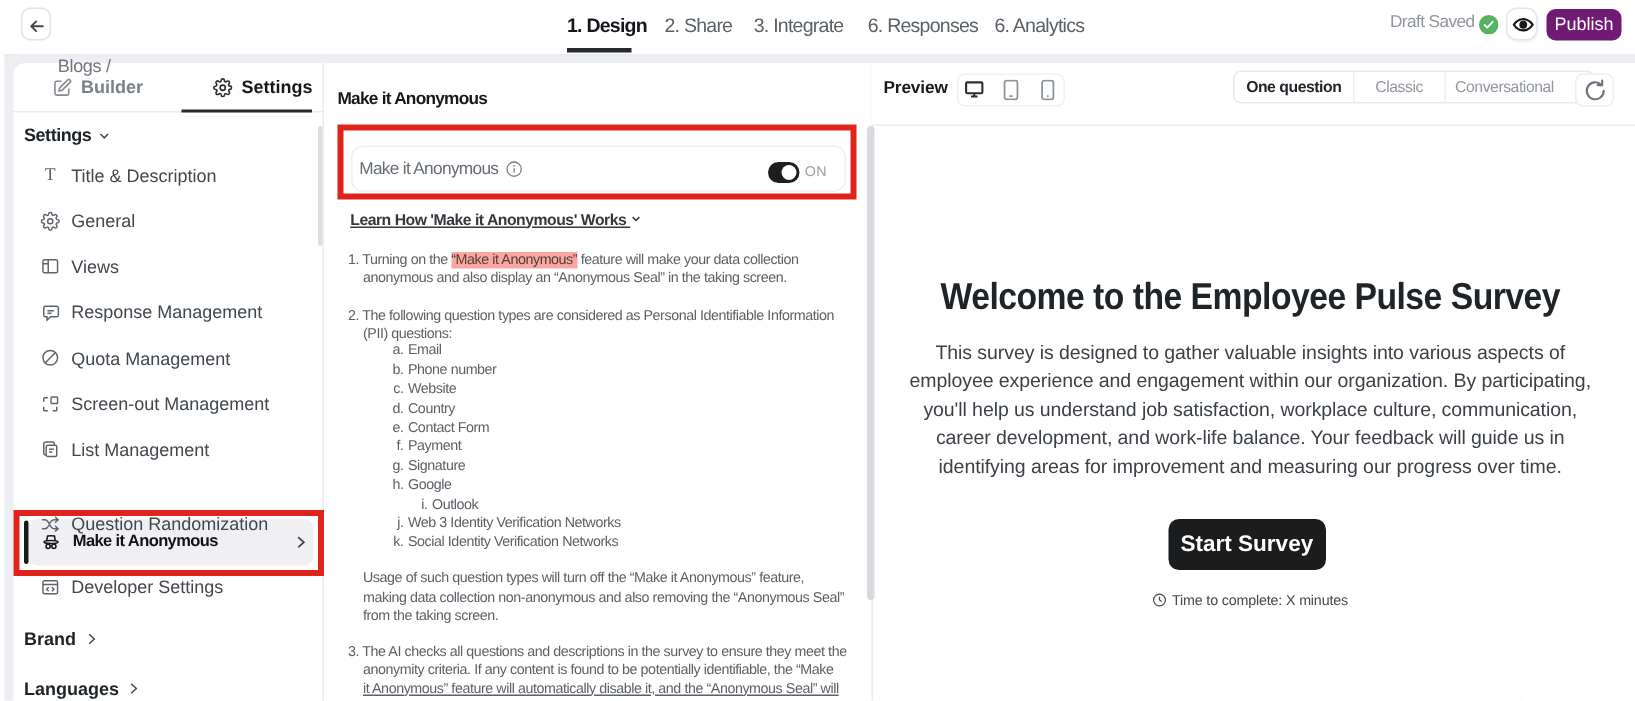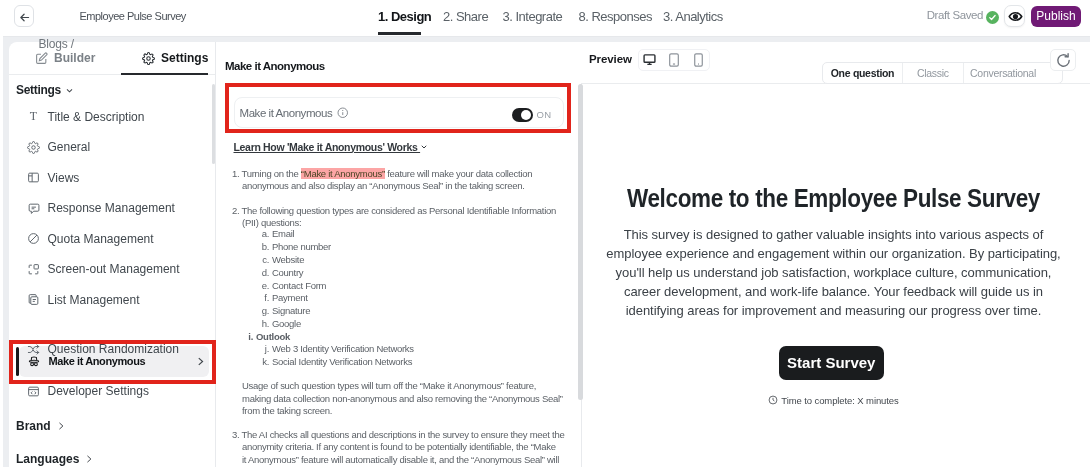--- a/index.html
+++ b/index.html
@@ -47,21 +47,21 @@
 .bl .n { display:inline-block; width:9.5px; }
 .bl .a { display:inline-block; width:37px; text-align:right; margin-right:3px; }
 .hl { background:#fca5a5; color:#4c4425; }
 
 #sb1 { position:absolute; left:211.5px; top:84px; width:3.5px; height:80px; background:#dcdee1; border-radius:2px; }
 #sb2 { position:absolute; left:578px; top:84px; width:5px; height:316px; background:#d8dadd; border-radius:2.5px; }
 
 #phdr { position:absolute; left:581px; top:42px; width:509px; height:41.5px; background:#fff; border-bottom:1px solid #eaecee; }
 #ptitle { position:absolute; left:589px; top:53px; font-size:11.5px; font-weight:bold; letter-spacing:-0.1px; color:#17191d; }
 #devbox { position:absolute; left:638px; top:48.5px; width:72px; height:22px; border:1px solid #f0f1f4; border-radius:5px; background:#fff; }
-#segbox { position:absolute; left:822px; top:62px; width:241px; height:22px; border:1px solid #e8eaed; border-radius:5px; background:#fff; display:flex;align-items:center; }
+#segbox { position:absolute; left:822px; top:47px; width:241px; height:22px; border:1px solid #e8eaed; border-radius:5px; background:#fff; display:flex;align-items:center; }
 #segbox .seg { height:100%; display:flex; align-items:center; justify-content:center; font-size:10.5px; letter-spacing:-0.3px; color:#92989f; }
 #segbox .s1 { width:80px; color:#212529; font-weight:bold; border-right:1px solid #eceef0; }
 #segbox .s2 { width:60.5px; border-right:1px solid #eceef0; }
 #segbox .s3 { width:79px; }
 #refbtn { position:absolute; left:1049.5px; top:48.5px; width:26.5px; height:22px; border:1px solid #eceef0; border-radius:5px; background:#fff; }
 #refbtn svg { position:absolute; left:4.5px; top:2.5px; }
 #welc { position:absolute; left:577px; top:183.9px; width:513px; text-align:center; font-size:25px; font-weight:bold; letter-spacing:-0.4px; color:#1f2428; transform:scaleX(0.90); }
 #para { position:absolute; left:577px; top:224.9px; width:513px; text-align:center; font-size:13px; letter-spacing:-0.05px; line-height:19px; color:#3b4147; }
 #startbtn { position:absolute; left:778.5px; top:345.5px; width:105.5px; height:34px; background:#1a1c1e; border-radius:7px; color:#fff; font-size:15px; font-weight:bold; text-align:center; line-height:33px; }
 #timerow { position:absolute; left:577px; top:394.6px; width:513px; text-align:center; font-size:9.5px; letter-spacing:-0.1px; color:#43484e; }
@@ -74,26 +74,25 @@
 <div class="vdiv" style="left:214.5px"></div>
 <div class="vdiv" style="left:580.5px"></div>
 
 <div id="topbar">
   <div id="backbtn">
       <svg width="13" height="13" viewBox="0 0 16 16" fill="none" stroke="#41474d" stroke-width="1.5" stroke-linecap="round" stroke-linejoin="round">
         <path d="M13 8H3.5M7.5 4 3.5 8l4 4"></path>
       </svg>
     </div>
   <div class="crumb" style="left:38.5px; color:#70767c;margin-top:28px;">Blogs&nbsp;/</div>
-  <div class="crumb" style="left:79.5px; color:#4b5158; font-size:11px; letter-spacing:-0.5px;">Employee Pulse Survey</div>
   <div class="tab act" style="left:378px;">1. Design</div>
   <div class="tab" style="left:443px;">2. Share</div>
   <div class="tab" style="left:502.5px;">3. Integrate</div>
-  <div class="tab" style="left:578.5px;">8. Responses</div>
-  <div class="tab" style="left:663px;">3. Analytics</div>
+  <div class="tab" style="left:578.5px;">6. Responses</div>
+  <div class="tab" style="left:663px;">6. Analytics</div>
   <div id="tabline"></div>
   <div id="draft">Draft Saved</div>
   <div id="greenchk"><svg width="13" height="13" viewBox="0 0 16 16">
         <circle cx="8" cy="8" r="8" fill="#57b35f"></circle>
         <path d="M4.6 8.2l2.2 2.2 4.4-4.8" fill="none" stroke="#fff" stroke-width="1.6" stroke-linecap="round" stroke-linejoin="round"></path>
       </svg></div>
   <div id="eyebtn">
       <svg width="15" height="13" viewBox="0 0 24 20" fill="none" stroke="#17191c" stroke-width="2.4">
         <path d="M2 10s3.6-6 10-6 10 6 10 6-3.6 6-10 6S2 10 2 10z"></path>
         <circle cx="12" cy="10" r="3" fill="#17191c"></circle>
@@ -207,29 +206,29 @@
 <div class="bl" style="left:232px; top:204.8px;"><span class="n">2.</span>The following question types are considered as Personal Identifiable Information</div>
 <div class="bl" style="left:242px; top:217.2px;">(PII) questions:</div>
 <div class="bl" style="left:232px; top:228.4px;"><span class="a">a.</span>Email</div>
 <div class="bl" style="left:232px; top:241.2px;"><span class="a">b.</span>Phone number</div>
 <div class="bl" style="left:232px; top:254px;"><span class="a">c.</span>Website</div>
 <div class="bl" style="left:232px; top:266.7px;"><span class="a">d.</span>Country</div>
 <div class="bl" style="left:232px; top:279.5px;"><span class="a">e.</span>Contact Form</div>
 <div class="bl" style="left:232px; top:292.3px;"><span class="a">f.</span>Payment</div>
 <div class="bl" style="left:232px; top:305.1px;"><span class="a">g.</span>Signature</div>
 <div class="bl" style="left:232px; top:317.9px;"><span class="a">h.</span>Google</div>
-<div class="bl" style="left:216px; top:330.7px;font-weight:bold;"><span class="a">i.</span>Outlook</div>
+<div class="bl" style="left:248px; top:330.7px;"><span class="a">i.</span>Outlook</div>
 <div class="bl" style="left:232px; top:343.4px;"><span class="a">j.</span>Web 3 Identity Verification Networks</div>
 <div class="bl" style="left:232px; top:356.2px;"><span class="a">k.</span>Social Identity Verification Networks</div>
 <div class="bl" style="left:242px; top:380.2px;">Usage of such question types will turn off the “Make it Anonymous” feature,</div>
 <div class="bl" style="left:242px; top:392.7px;">making data collection non-anonymous and also removing the “Anonymous Seal”</div>
 <div class="bl" style="left:242px; top:405.2px;">from the taking screen.</div>
 <div class="bl" style="left:232px; top:428.5px;"><span class="n">3.</span>The AI checks all questions and descriptions in the survey to ensure they meet the</div>
 <div class="bl" style="left:242px; top:441px;">anonymity criteria. If any content is found to be potentially identifiable, the “Make</div>
-<div class="bl" style="left:242px; top:453.5px;">it Anonymous” feature will automatically disable it, and the “Anonymous Seal” will</div>
+<div class="bl" style="left:242px; top:453.5px;text-decoration:underline;">it Anonymous” feature will automatically disable it, and the “Anonymous Seal” will</div>
 
 <div id="sb2"></div>
 
 <div id="phdr"></div>
 <div id="ptitle">Preview</div>
 <div id="devbox"></div>
 <svg class="abs" style="left:643px; top:53px;" width="13" height="13" viewBox="0 0 24 24" fill="none" stroke="#2b2f33" stroke-width="2.6">
     <rect x="2" y="3.5" width="20" height="13.5" rx="1.5"></rect>
     <path d="M8 21h8M12 17v4"></path>
   </svg>

